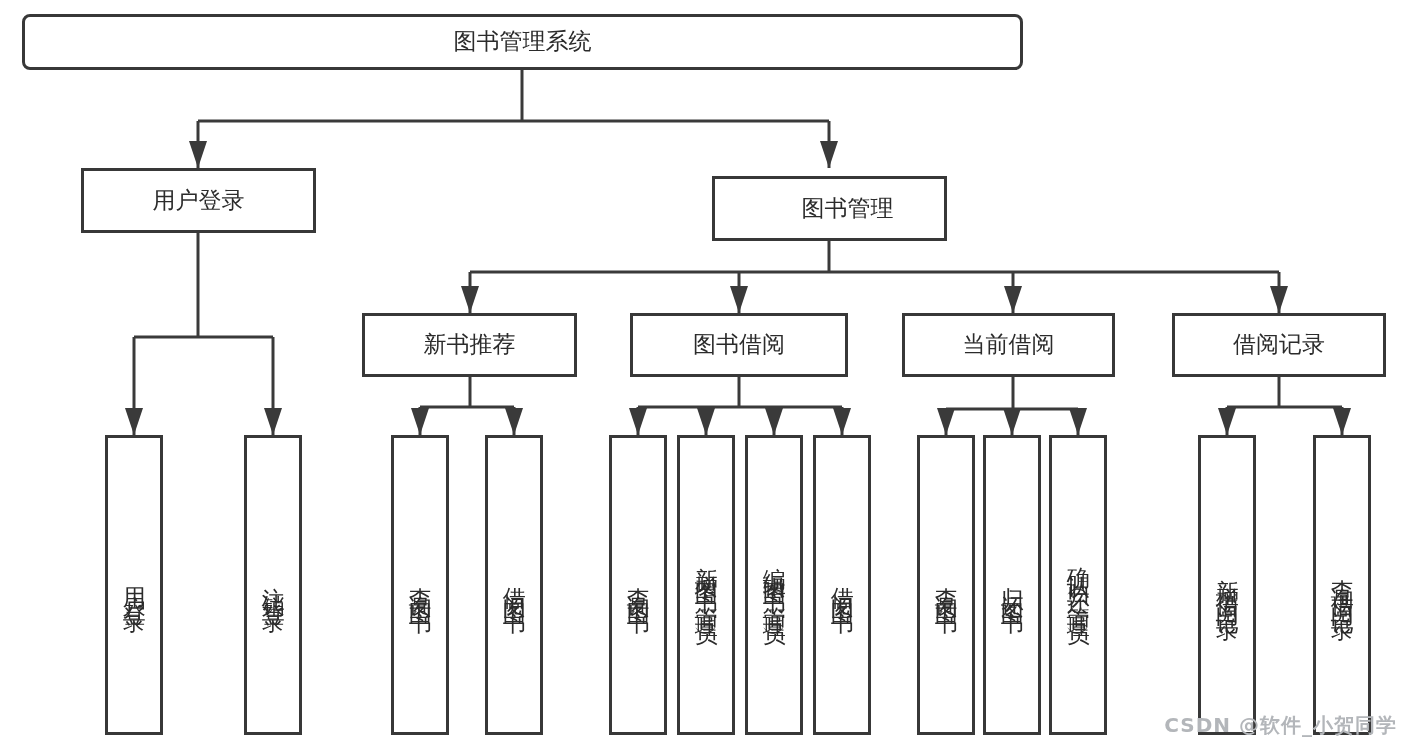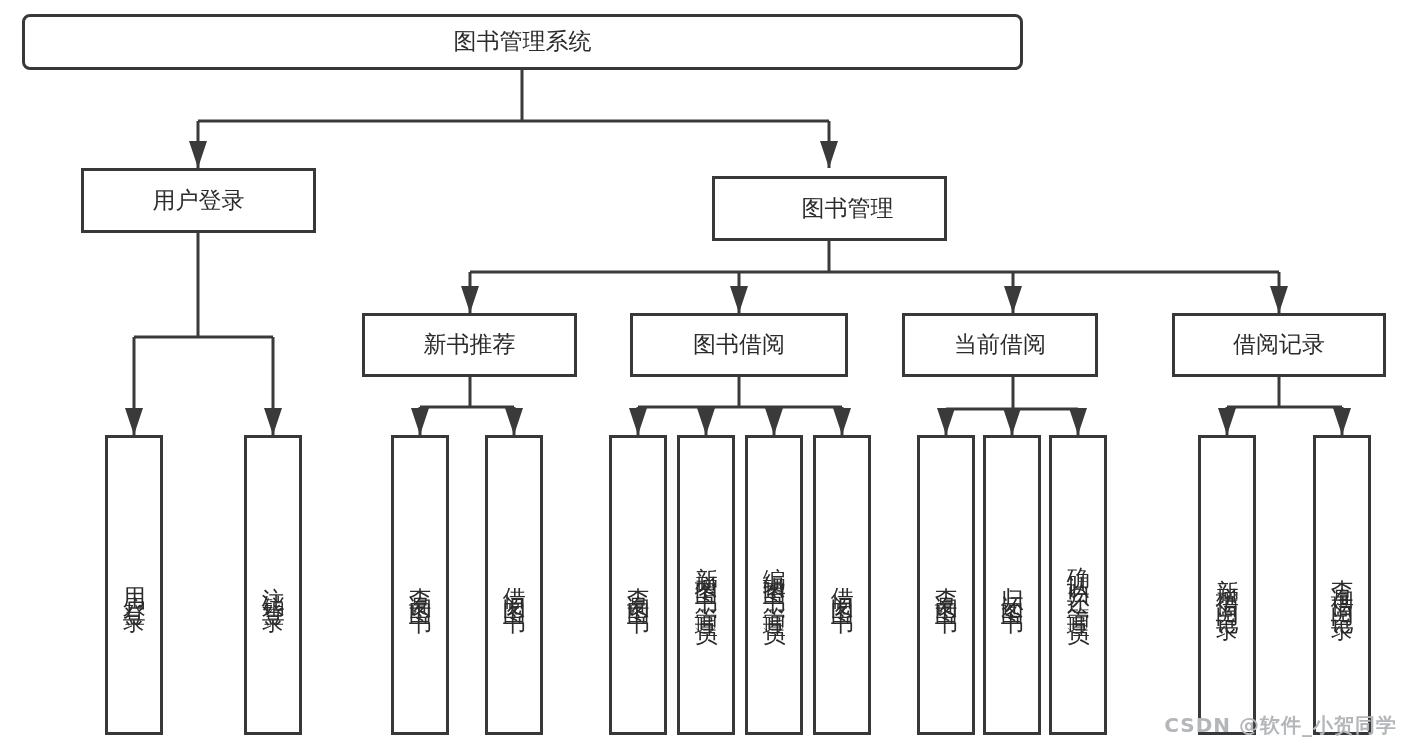--- a/index.html
+++ b/index.html
@@ -128,21 +128,21 @@
   <div class="node" style="left:712px;top:176px;width:235px;height:65px;padding-left:36px;">
     <span>图书管理</span>
   </div>
 
   <div class="node" style="left:362px;top:313px;width:215px;height:64px;justify-content:center;">
     <span>新书推荐</span>
   </div>
   <div class="node" style="left:630px;top:313px;width:218px;height:64px;">
     <span>图书借阅</span>
   </div>
-  <div class="node" style="left:902px;top:313px;width:196px;height:64px;">
+  <div class="node" style="left:902px;top:313px;width:213px;height:64px;">
     <span>当前借阅</span>
   </div>
   <div class="node" style="left:1172px;top:313px;width:214px;height:64px;">
     <span>借阅记录</span>
   </div>
 
   <div class="node leaf" style="left:105px;top:435px;width:58px;height:300px;">
     <span class="vtext">用户登录</span>
   </div>
   <div class="node leaf" style="left:244px;top:435px;width:58px;height:300px;">

